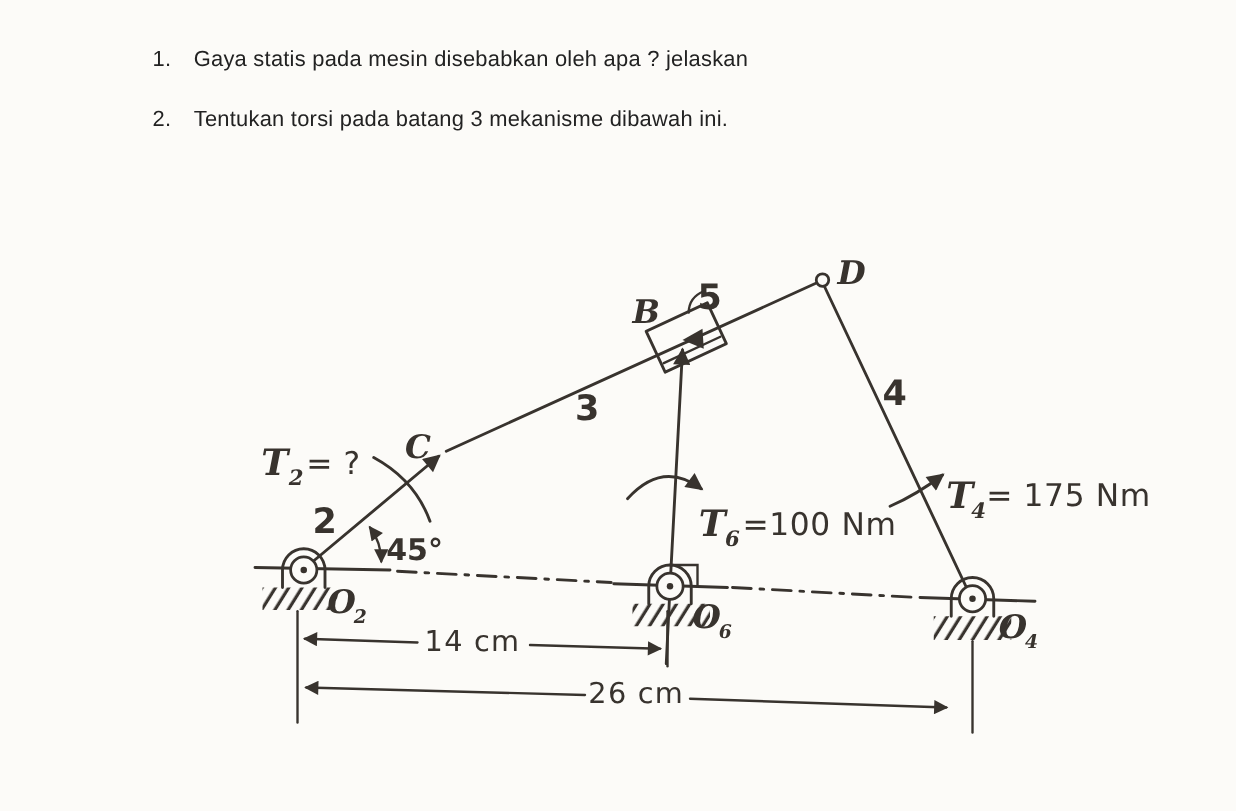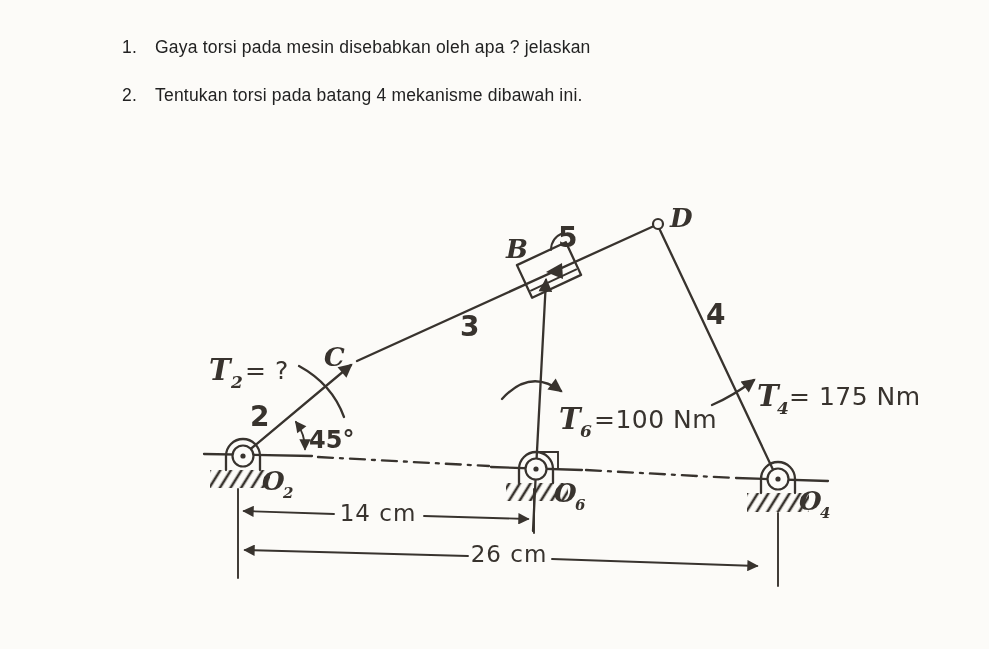--- a/index.html
+++ b/index.html
@@ -37,25 +37,25 @@
   .lbl-val{font:500 25px "DejaVu Sans",sans-serif;letter-spacing:.5px;}
   .lbl-ang{font:700 24px "DejaVu Sans",sans-serif;}
   .dim-txt{font:500 23px "DejaVu Sans",sans-serif;text-anchor:middle;letter-spacing:1px;}
 </style>
 </head>
 <body>
 
 <div class="questions">
   <div class="q-row" style="top:37px">
     <span class="q-num">1.</span>
-    <span class="q-text">Gaya torsi pada mesin disebabkan oleh apa ? jelaskan</span>
+    <span class="q-text">Gaya statis pada mesin disebabkan oleh apa ? jelaskan</span>
   </div>
   <div class="q-row" style="top:85px">
     <span class="q-num">2.</span>
-    <span class="q-text">Tentukan torsi pada batang 4 mekanisme dibawah ini.</span>
+    <span class="q-text">Tentukan torsi pada batang 3 mekanisme dibawah ini.</span>
   </div>
 </div>
 
 <svg class="diagram" width="989" height="649" viewBox="0 0 989 649">
   <defs>
     <marker id="ah" viewBox="0 0 10 10" refX="8.5" refY="5" markerWidth="7" markerHeight="6" orient="auto-start-reverse">
       <path class="ahp" d="M0,0 L10,5 L0,10 z"></path>
     </marker>
     <pattern id="hatch" patternUnits="userSpaceOnUse" width="9" height="18" patternTransform="rotate(32)">
       <line class="hl" x1="4" y1="-2" x2="4" y2="20"></line>

